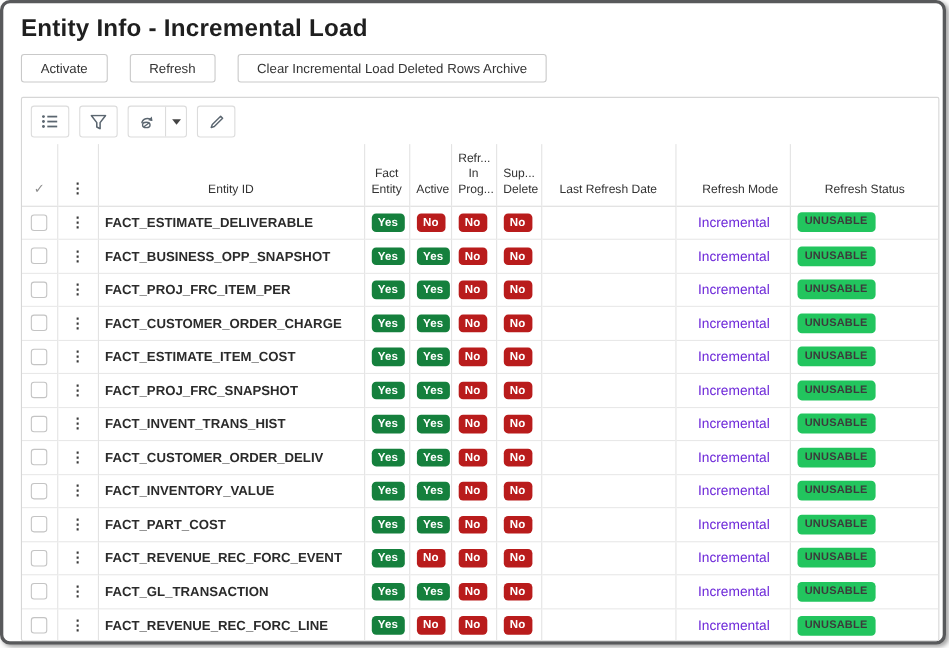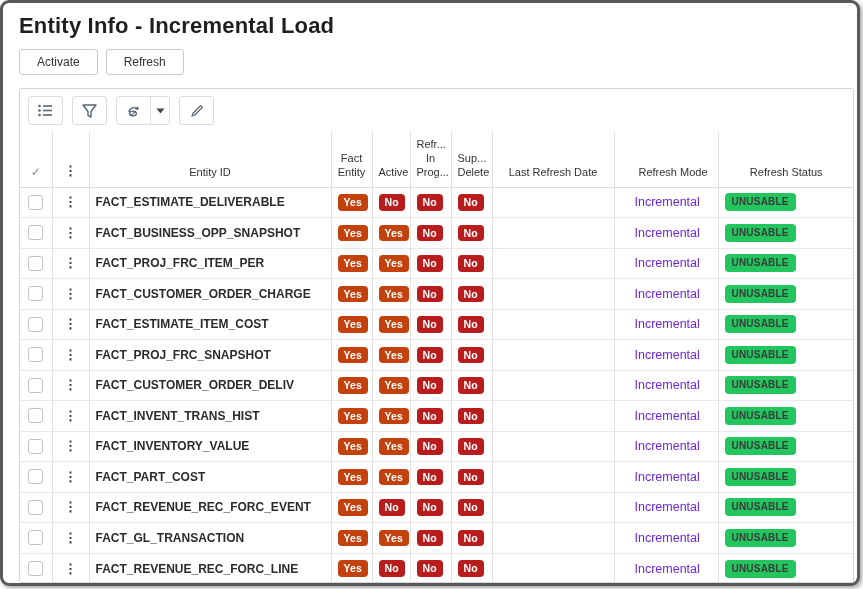--- a/index.html
+++ b/index.html
@@ -6,21 +6,21 @@
   html,body { width:863px; height:589px; background:#fdfdfd; font-family:"Liberation Sans", sans-serif; }
   .frame {
     position:absolute; left:0; top:0; width:860px; height:586px;
     background:#fff; border:3px solid #58595b; border-radius:9px;
     box-shadow:2px 2px 4px rgba(0,0,0,.35); overflow:hidden;
   }
   .page-title {
     position:absolute; left:16px; top:10px;
     font-size:22px; font-weight:bold; color:#1f1f1f; letter-spacing:.2px;
   }
-  .actions { position:absolute; left:16px; top:46px; display:flex; gap:8px; }
+  .actions { position:absolute; left:16px; top:46px; display:flex; gap:20px; }
   .btn {
     height:26px; padding:0 17px; background:#fff;
     border:1px solid #c9c9c9; border-radius:3px;
     font-family:"Liberation Sans", sans-serif; font-size:12px; color:#333;
     display:flex; align-items:center; justify-content:center; cursor:pointer; white-space:nowrap;
   }
   .grid-panel {
     position:absolute; left:16px; top:85px; width:835px; height:495px;
     border:1px solid #d6d6d6; border-radius:2px; background:#fff; overflow:hidden;
   }
@@ -57,38 +57,39 @@
   .kebab::before, .hdr-kebab::before { content:"\22EE"; }
   .checkbox {
     display:inline-block; width:15px; height:15px; background:#fff;
     border:1.5px solid #c4c4c4; border-radius:3px; vertical-align:middle; cursor:pointer;
   }
   .entity-name { font-weight:600; font-size:12px; color:#2b2b2b;margin-top:48px; }
   .badge {
     display:inline-block; font-size:10.5px; font-weight:bold; color:#fff;
     padding:3px 6px 3px 6px; border-radius:4px; line-height:1; letter-spacing:.1px;
   }
-  .badge-yes { background:#c2410c; }
+  .badge-yes { background:#15803d; }
   .badge-no  { background:#b91c1c; }
   .badge-status {
     background:#22c55e; color:#3b3b3b; font-size:10px; font-weight:bold;
     padding:4px 7px; border-radius:4px; letter-spacing:.2px;
   }
   .mode-text { color:#6d28d9; font-size:12.5px; }
 </style>
 </head>
 <body>
 
 <div class="frame">
 
   <div class="page-title">Entity Info - Incremental Load</div>
 
   <div class="actions">
     <button class="btn">Activate</button>
     <button class="btn">Refresh</button>
+    <button class="btn">Clear Incremental Load Deleted Rows Archive</button>
   </div>
 
   <div class="grid-panel">
 
     <div class="toolbar">
       <div class="tool-btn">
         <span>
           <svg class="icon-svg" width="15" height="13" viewBox="0 0 15 13">
             <circle cx="1.5" cy="2" r="1.3" fill="#5b6670"></circle>
               <circle cx="1.5" cy="6.5" r="1.3" fill="#5b6670"></circle>
@@ -220,34 +221,34 @@
     <td class="c-refr"><span class="badge badge-no">No</span></td>
     <td class="c-sup"><span class="badge badge-no">No</span></td>
     <td class="c-date"><span></span></td>
     <td class="c-mode"><span class="mode-text">Incremental</span></td>
     <td class="c-status"><span class="badge badge-status">UNUSABLE</span></td>
   </tr>
 
   <tr>
     <td class="c-sel"><span class="checkbox"></span></td>
     <td class="c-menu"><span class="kebab"></span></td>
+    <td class="c-entity"><span class="entity-name">FACT_INVENT_TRANS_HIST</span></td>
+    <td class="c-fact"><span class="badge badge-yes">Yes</span></td>
+    <td class="c-active"><span class="badge badge-yes">Yes</span></td>
+    <td class="c-refr"><span class="badge badge-no">No</span></td>
+    <td class="c-sup"><span class="badge badge-no">No</span></td>
+    <td class="c-date"><span></span></td>
+    <td class="c-mode"><span class="mode-text">Incremental</span></td>
+    <td class="c-status"><span class="badge badge-status">UNUSABLE</span></td>
+  </tr>
+
+  <tr>
+    <td class="c-sel"><span class="checkbox"></span></td>
+    <td class="c-menu"><span class="kebab"></span></td>
     <td class="c-entity"><span class="entity-name">FACT_CUSTOMER_ORDER_DELIV</span></td>
-    <td class="c-fact"><span class="badge badge-yes">Yes</span></td>
-    <td class="c-active"><span class="badge badge-yes">Yes</span></td>
-    <td class="c-refr"><span class="badge badge-no">No</span></td>
-    <td class="c-sup"><span class="badge badge-no">No</span></td>
-    <td class="c-date"><span></span></td>
-    <td class="c-mode"><span class="mode-text">Incremental</span></td>
-    <td class="c-status"><span class="badge badge-status">UNUSABLE</span></td>
-  </tr>
-
-  <tr>
-    <td class="c-sel"><span class="checkbox"></span></td>
-    <td class="c-menu"><span class="kebab"></span></td>
-    <td class="c-entity"><span class="entity-name">FACT_INVENT_TRANS_HIST</span></td>
     <td class="c-fact"><span class="badge badge-yes">Yes</span></td>
     <td class="c-active"><span class="badge badge-yes">Yes</span></td>
     <td class="c-refr"><span class="badge badge-no">No</span></td>
     <td class="c-sup"><span class="badge badge-no">No</span></td>
     <td class="c-date"><span></span></td>
     <td class="c-mode"><span class="mode-text">Incremental</span></td>
     <td class="c-status"><span class="badge badge-status">UNUSABLE</span></td>
   </tr>
 
   <tr>

